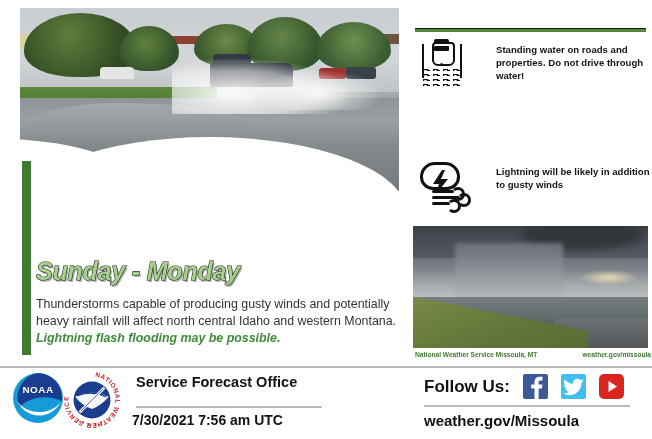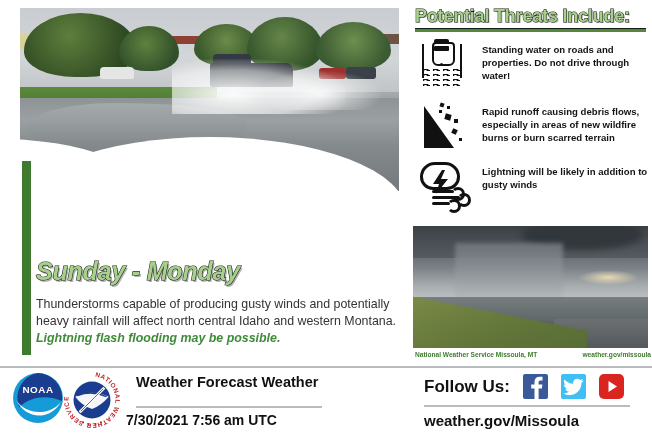--- a/index.html
+++ b/index.html
@@ -77,21 +77,21 @@
   .bodytext .em{color:#3f8b3a;font-weight:700;font-style:italic;}
 
   
   .threats-title{position:absolute;left:415px;top:6px;
     font-size:18px;font-weight:700;color:#a6d18b;letter-spacing:-.2px;
     -webkit-text-stroke:1px #151515;paint-order:stroke fill;
     text-shadow:1.4px 1.4px 0 rgba(0,0,0,.28);}
   .threats-rule{position:absolute;left:415px;top:28px;width:231px;height:3px;
     background:#4e8a3a;border-top:1px solid #1a1a1a;}
 
-  .threat{position:absolute;left:412px;width:238px;display:flex;gap:10px;align-items:flex-start;}
+  .threat{position:absolute;left:412px;width:238px;display:flex;gap:24px;align-items:flex-start;}
   .th1{top:38px;} .th2{top:100px;} .th3{top:160px;}
   .th-icon{width:60px;flex:0 0 60px;height:50px;position:relative;}
   .th-text{font-size:9.6px;line-height:1.34;font-weight:700;color:#141414;padding-top:6px;}
 
   
   .ic-flood .frame-l,.ic-flood .frame-r{position:absolute;top:6px;width:2px;height:34px;background:#111;}
   .ic-flood .frame-l{left:10px;} .ic-flood .frame-r{left:48px;}
   .ic-flood .car{position:absolute;left:20px;top:4px;width:19px;height:20px;
     border:2.4px solid #111;border-radius:4px 4px 6px 6px;background:#fff;}
   .ic-flood .roof{position:absolute;left:22px;top:1px;width:15px;height:5px;background:#111;border-radius:2px;}
@@ -154,21 +154,21 @@
 
   
   .divider{position:absolute;left:0;top:366px;width:652px;height:2px;background:#b9bcbe;}
 
   .noaa-logo{position:absolute;left:12px;top:372px;width:52px;height:52px;}
   .nws-logo{position:absolute;left:64px;top:372px;width:56px;height:56px;}
 
   .wfo{position:absolute;left:136px;top:374px;font-size:14.5px;font-weight:700;
     color:#111;line-height:1.22;}
   .wfo-rule{position:absolute;left:136px;top:406px;width:186px;height:2px;background:#b9bcbe;}
-  .stamp{position:absolute;left:126px;top:412px;font-size:14px;font-weight:700;color:#111;}
+  .stamp{position:absolute;left:132px;top:412px;font-size:14px;font-weight:700;color:#111;}
 
   .follow{position:absolute;left:424px;top:374px;display:flex;align-items:center;gap:13px;}
   .follow-label{font-size:17px;font-weight:700;color:#111;}
   .social{width:25px;height:25px;border-radius:2px;position:relative;}
   .fb{background:#3b5998;}
   .tw{background:#40bff5;}
   .yt{background:#d9241f;border-radius:5px;}
   .follow-rule{position:absolute;left:424px;top:405px;width:206px;height:2px;background:#b9bcbe;}
   .site{position:absolute;left:424px;top:412px;font-size:15px;font-weight:700;color:#111;}
 </style>
@@ -205,52 +205,38 @@
 
   <div class="accent-bar"></div>
 
 
   <div class="daterange">Sunday - Monday</div>
 
   <div class="bodytext">
     <span>Thunderstorms capable of producing gusty winds and potentially heavy rainfall will affect north central Idaho and western Montana. </span><span class="em">Lightning flash flooding may be possible.</span>
   </div>
 
-  <div class="threats-title">Potential Threats Include:</div>
   <div class="threats-rule"></div>
 
   <div class="threat th1">
     <div class="th-icon ic-flood">
       <div class="frame-l"></div>
         <div class="frame-r"></div>
       <div class="roof"></div>
         <div class="car"></div>
         <div class="win"></div>
         <div class="dot"></div>
       <div class="wave w1"></div>
         <div class="wave w2"></div>
         <div class="wave w3"></div>
         <div class="wave w4"></div>
     </div>
     <div class="th-text">Standing water on roads and properties.  Do not drive through water!</div>
   </div>
 
-  <div class="threat th2">
-    <div class="th-icon ic-debris">
-      <div class="slope"></div>
-      <div class="rock r1"></div>
-        <div class="rock r2"></div>
-        <div class="rock r3"></div>
-      <div class="rock r4"></div>
-        <div class="rock r5"></div>
-        <div class="rock r6"></div>
-        <div class="rock r7"></div>
-    </div>
-    <div class="th-text">Rapid runoff causing debris flows, especially in areas of new wildfire burns or burn scarred terrain</div>
-  </div>
 
   <div class="threat th3">
     <div class="th-icon ic-storm">
       <div class="cloud"></div>
       <svg class="boltsvg" width="20" height="26" viewBox="0 0 20 26">
         <polygon points="11,1 2,15 8,15 5,25 17,10 10,10 14,1" fill="#111"></polygon>
       </svg>
       <div class="wind wd1"></div>
         <div class="wind wd2"></div>
         <div class="wind wd3"></div>
@@ -297,21 +283,21 @@
     <text font-family="'Liberation Sans',sans-serif" font-size="11.5" font-weight="700" fill="#c0252b" letter-spacing="1.1">
       <textPath href="#nwsarc" startOffset="2%">NATIONAL WEATHER SERVICE</textPath>
     </text>
     <circle cx="34" cy="90" r="1.9" fill="#c0252b"></circle>
     <circle cx="44" cy="93" r="1.9" fill="#c0252b"></circle>
     <circle cx="56" cy="93" r="1.9" fill="#c0252b"></circle>
     <circle cx="66" cy="90" r="1.9" fill="#c0252b"></circle>
   </svg>
 
   <div class="wfo">
-    <div>Weather Forecast Weather</div>
+    <div>Service Forecast Office</div>
   </div>
   <div class="wfo-rule"></div>
   <div class="stamp">7/30/2021  7:56 am UTC</div>
 
   <div class="follow">
     <span class="follow-label">Follow Us:</span>
     <span class="social fb">
       <svg width="25" height="25" viewBox="0 0 25 25">
           <path d="M15.6 25V14.6h3.3l.5-4h-3.8V8.3c0-1.1.3-1.9 1.9-1.9h2V2.8c-.35-.05-1.6-.15-3-.15-3 0-5 1.8-5 5.1v2.85H8.2v4h3.3V25z" fill="#fff"></path>
         </svg>

